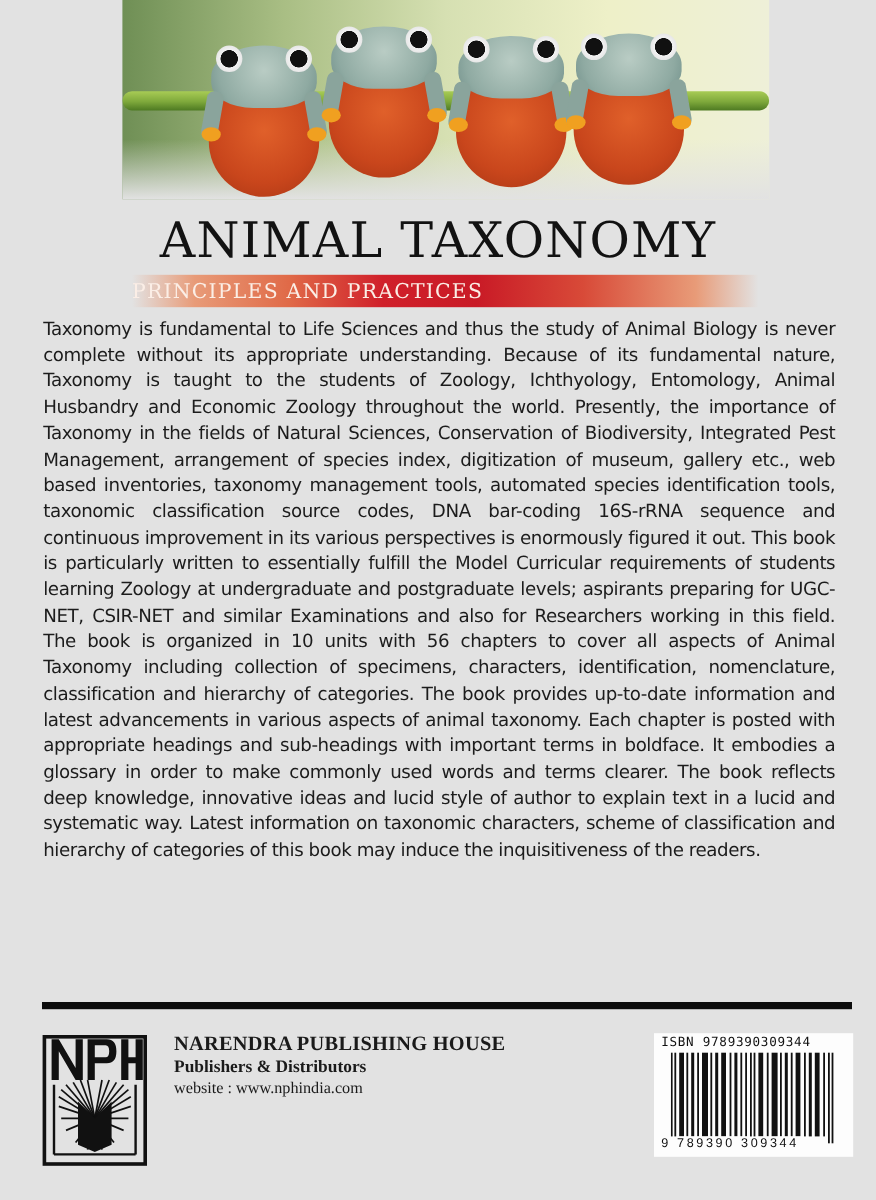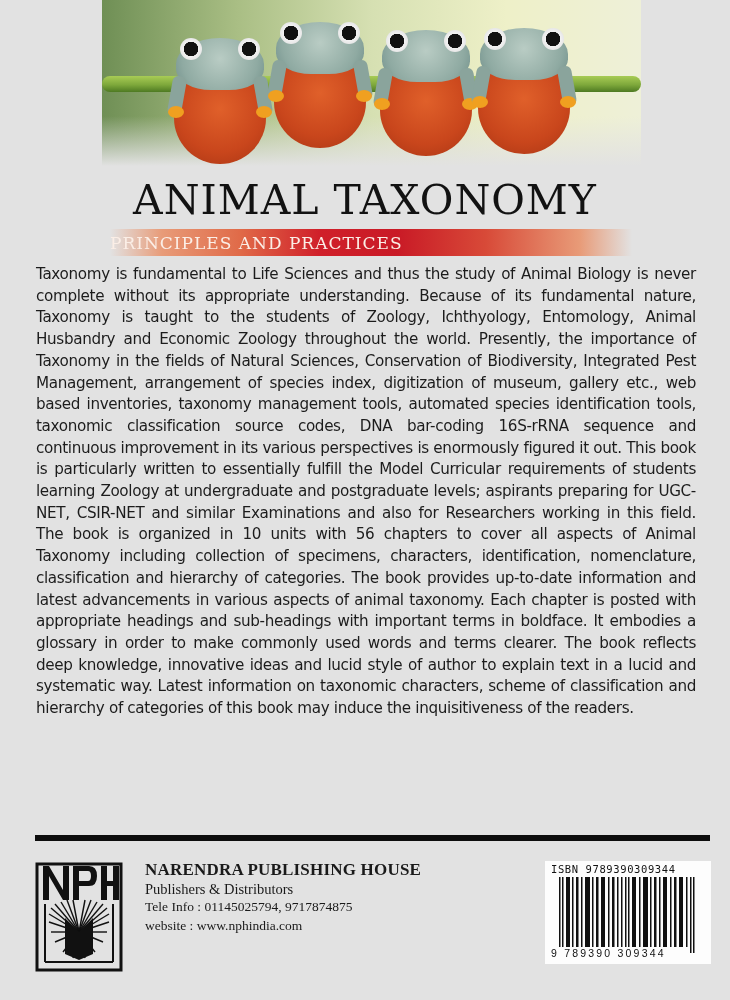--- a/index.html
+++ b/index.html
@@ -93,21 +93,21 @@
   
   .logo {
     position: absolute; left: 35px; top: 862px; width: 88px; height: 110px;
   }
   .pub {
     position: absolute; left: 145px; top: 860px;
     font-family: "Liberation Serif", "DejaVu Serif", serif;
     color: #1a1a1a;
   }
   .pub .name { font-size: 17px; font-weight: bold; line-height: 20px; letter-spacing: 0.2px; }
-  .pub .tag  { font-size: 14.5px; font-weight: normal; line-height: 18px; }
+  .pub .tag  { font-size: 14.5px; font-weight: bold; line-height: 18px; }
   .pub .line { font-size: 13.5px; line-height: 18.5px; }
 
   
   .barcode {
     position: absolute; left: 545px; top: 861px; width: 166px; height: 103px;
     background: #fdfdfd;
   }
   .barcode .isbn-top {
     position: absolute; left: 6px; top: 2px; font-family: "DejaVu Sans Mono", monospace;
     font-size: 10.5px; letter-spacing: 0.6px; color: #111;
@@ -217,21 +217,20 @@
 
     <line x1="10" y1="42" x2="10" y2="100" stroke="#111" stroke-width="2"></line>
     <line x1="78" y1="42" x2="78" y2="100" stroke="#111" stroke-width="2"></line>
     <line x1="10" y1="100" x2="78" y2="100" stroke="#111" stroke-width="2"></line>
   </svg>
 </div>
 
 <div class="pub">
   <div class="name">NARENDRA PUBLISHING HOUSE</div>
   <div class="tag">Publishers &amp; Distributors</div>
-  <div class="line">Tele Info : 01145025794, 9717874875</div>
   <div class="line">website : www.nphindia.com</div>
 </div>
 
 <div class="barcode">
   <div class="isbn-top">ISBN 9789390309344</div>
   <svg class="bars" viewBox="0 0 140 76" preserveAspectRatio="none">
     <g fill="#111">
       <rect x="0" y="0" width="1.5" height="76"></rect>
       <rect x="3" y="0" width="1.5" height="76"></rect>
       <rect x="7" y="0" width="4" height="70"></rect>

